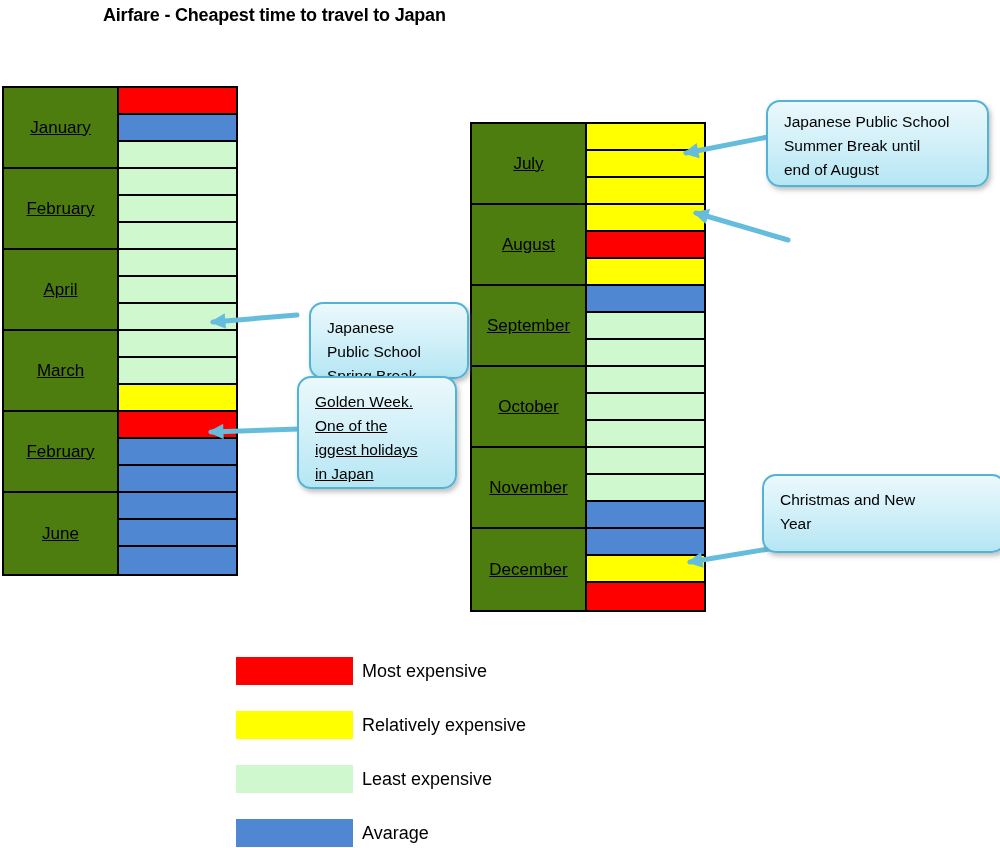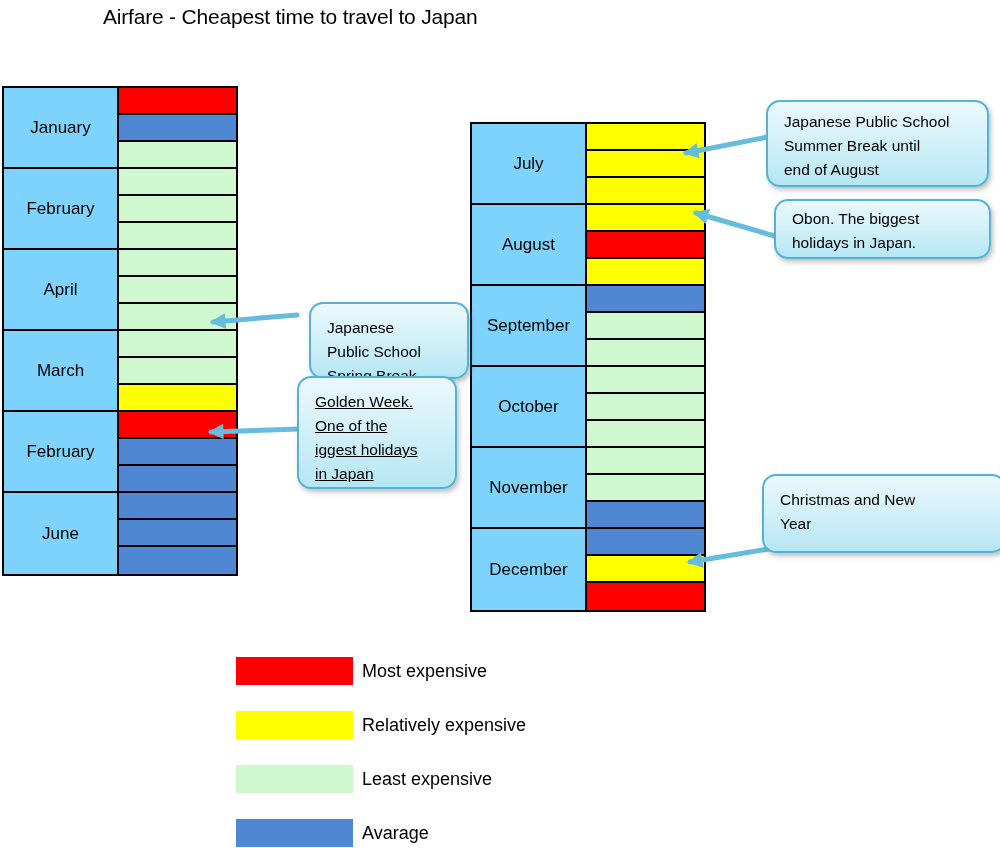--- a/index.html
+++ b/index.html
@@ -1,27 +1,27 @@
 <!DOCTYPE html>
 <html><head>
 <meta charset="utf-8">
 <style>
   html, body { margin:0; padding:0; background:#ffffff; }
   body { font-family:"Liberation Sans", sans-serif; color:#000; }
   .canvas { position:relative; width:1000px; height:848px; background:#fff; overflow:hidden; }
 
-  .title { position:absolute; left:103px; top:5px; font-size:21px; font-weight:normal; letter-spacing:-0.2px; }
+  .title { position:absolute; left:103px; top:5px; font-size:18px; font-weight:bold; letter-spacing:-0.2px; }
 
   .month-table { position:absolute; width:236px; border:2px solid #000; box-sizing:border-box; background:#fff; }
   .table-left  { left:2px;   top:86px; }
   .table-right { left:470px; top:86px;margin-top:36px; }
   .month-row { display:flex; }
   .month-label { flex:0 0 115px; width:115px; display:flex; align-items:center; justify-content:center;
                  font-size:17px; border-right:2px solid #000; border-bottom:2px solid #000;
-                 box-sizing:border-box; background:#7dd3fc; }
+                 box-sizing:border-box; background:#4d7c0f;text-decoration:underline; }
   .month-row:last-child .month-label { border-bottom:none; }
   .month-cells { flex:1; display:flex; flex-direction:column; }
   .price-cell { height:27px; border-bottom:2px solid #000; box-sizing:border-box; }
   .month-row:last-child .price-cell:last-child { border-bottom:none; }
 
   .arrows { position:absolute; left:0; top:0; pointer-events:none; }
 
   .callout { position:absolute; box-sizing:border-box; border:2.5px solid #52B3D6; border-radius:14px;
              background:linear-gradient(180deg,#EBF8FC 0%,#CFEFF8 55%,#B5E6F4 100%);
              box-shadow:2px 3px 5px rgba(110,110,110,0.45);
@@ -162,22 +162,20 @@
   <div class="callout co-spring"><span>Japanese
 Public School
 Spring Break</span></div>
   <div class="callout co-golden"><span>Golden Week.
 One of the
 iggest holidays
 in Japan</span></div>
   <div class="callout co-summer"><span>Japanese Public School
 Summer Break until
 end of August</span></div>
-  <div class="callout co-obon"><span>Obon. The biggest
-holidays in Japan.</span></div>
   <div class="callout co-christmas"><span>Christmas and New
 Year</span></div>
 
   <div class="legend" id="legend">
       <div class="legend-row">
         <div class="legend-swatch" style="background: rgb(255, 0, 0);"></div>
         <div class="legend-label">Most expensive</div>
       </div>
       <div class="legend-row">
         <div class="legend-swatch" style="background: rgb(255, 255, 0);"></div>

